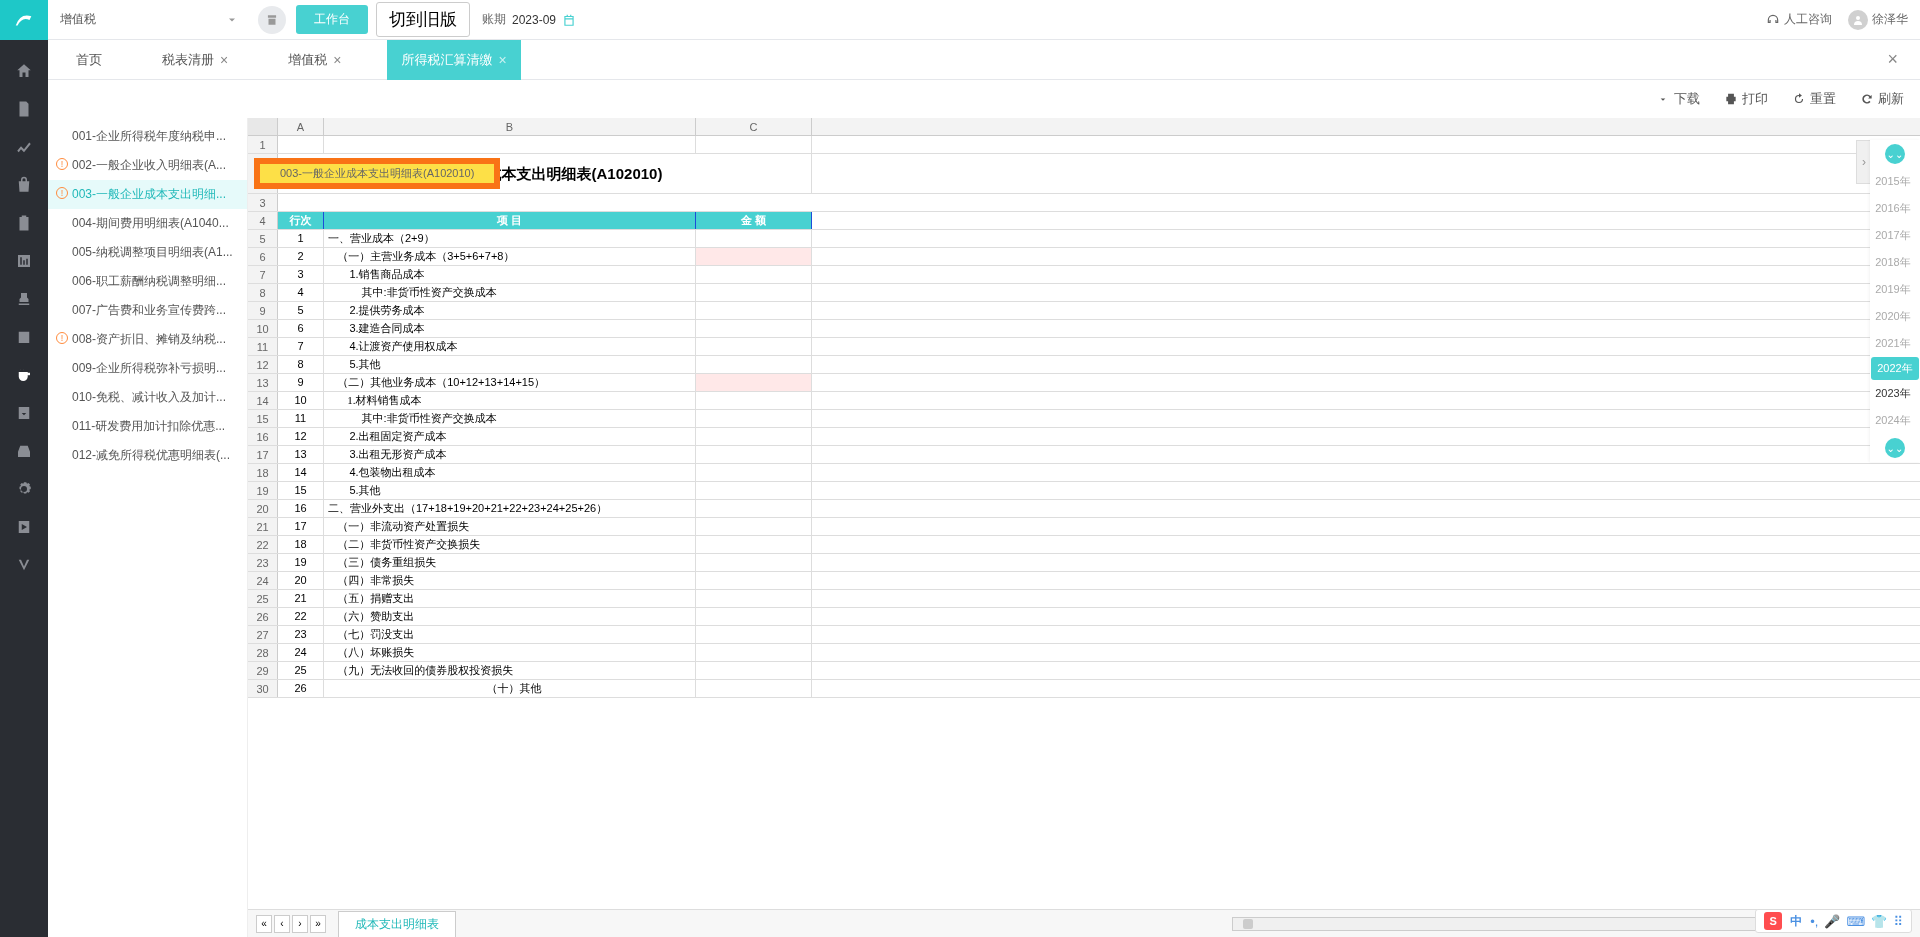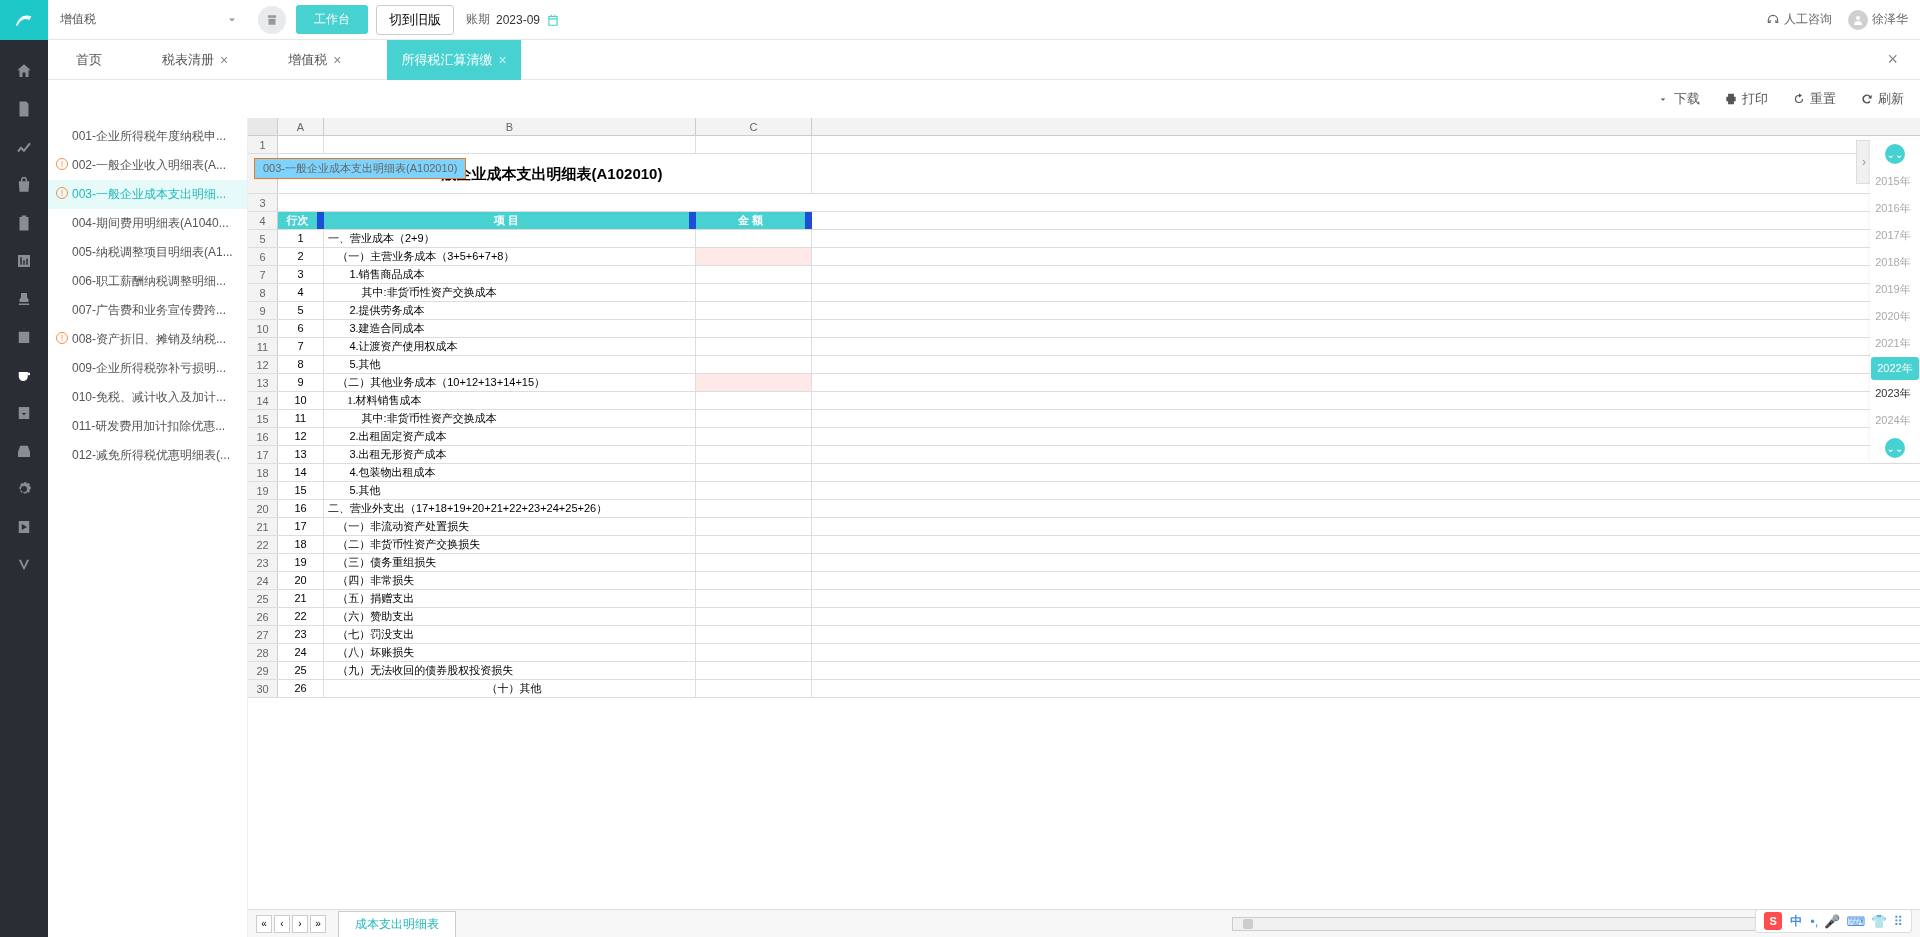--- a/index.html
+++ b/index.html
@@ -16,21 +16,21 @@
     
     
     .main { flex: 1; display: flex; flex-direction: column; background: #fff; }
     
     
     .header { height: 40px; background: #fff; display: flex; align-items: center; padding: 0 12px; border-bottom: 1px solid #e5e7eb; }
     .dropdown-title { display: flex; align-items: center; gap: 130px; color: #555; cursor: pointer; margin-right: 20px; }
     .chevron-down { width: 12px; height: 12px; fill: #999; }
     .icon-btn { width: 28px; height: 28px; border-radius: 50%; background: #e8eaed; display: flex; align-items: center; justify-content: center; margin-right: 10px; cursor: pointer; }
     .btn-primary { background: #48d1d1; color: #fff; border: none; padding: 6px 18px; border-radius: 3px; cursor: pointer; font-size: 12px; margin-right: 8px; }
-    .btn-outline { background: #fff; border: 1px solid #ccc; padding: 5px 12px; border-radius: 3px; cursor: pointer; font-size: 13px; margin-right: 12px; }
+    .btn-outline { background: #fff; border: 1px solid #ccc; padding: 5px 12px; border-radius: 3px; cursor: pointer; font-size: 17px; margin-right: 12px; }
     .period-label { color: #666; margin-right: 6px; }
     .period-val { color: #333; margin-right: 6px; }
     .cal-icon { width: 14px; height: 14px; fill: #48d1d1; }
     .spacer { flex: 1; }
     .header-right { display: flex; align-items: center; gap: 16px; color: #666; }
     .header-icon-btn { display: flex; align-items: center; gap: 4px; cursor: pointer; }
     .avatar { width: 20px; height: 20px; border-radius: 50%; background: #d0d0d0; display: flex; align-items: center; justify-content: center; }
     
     
     .tabs-row { height: 40px; background: #fff; display: flex; align-items: center; padding: 0 14px; border-bottom: 1px solid #e5e7eb; }
@@ -71,25 +71,25 @@
     .cell { border-right: 1px solid #ddd; padding: 0 4px; font-size: 11px; line-height: 17px; overflow: hidden; white-space: nowrap; }
     .cell-A { width: 46px; text-align: center; }
     .cell-B { width: 372px; }
     .cell-C { width: 116px; }
     
     .title-row { height: 40px !important; }
     .title-row .cell-merged { width: 534px; text-align: center; font-size: 15px; font-weight: bold; line-height: 40px; border-right: 1px solid #ddd; }
     
     .unit-row .cell-merged { width: 534px; text-align: right; padding-right: 8px; border-right: 1px solid #ddd; }
     
-    .header-cells .cell { background: #48d1d1; color: #fff; font-weight: bold; text-align: center; border-right: 7px solid #1d4ed8; }
+    .header-cells .cell { background: #48d1d1; color: #fff; font-weight: bold; text-align: center; border-right: 1px solid #1d4ed8; }
     
     .pink-cell { background: #ffe8e8; }
     
-    .breadcrumb-tip { position: absolute; top: 40px; left: 6px; background: #7dd3fc; border: 1px solid #f97316; padding: 2px 8px; font-size: 11px; color: #666; z-index: 5; }
+    .breadcrumb-tip { position: absolute; top: 40px; left: 6px; background: #fde047; border: 6px solid #f97316; padding: 2px 20px; font-size: 11px; color: #666; z-index: 5; }
     
     
     .sheet-tabs { height: 28px; background: #f7f7f7; border-top: 1px solid #ddd; display: flex; align-items: center; padding: 0 8px; }
     .sheet-nav { display: flex; gap: 2px; margin-right: 12px; }
     .sheet-nav-btn { width: 16px; height: 18px; border: 1px solid #ccc; background: #fff; cursor: pointer; font-size: 10px; display: flex; align-items: center; justify-content: center; }
     .sheet-tab { padding: 4px 16px; background: #fff; border: 1px solid #ccc; border-bottom: 0; color: #20b8b8; font-size: 12px; cursor: pointer; }
     .hscroll-stub { margin-left: auto; width: 680px; height: 14px; border: 1px solid #ccc; background: #f0f0f0; position: relative;}
     .hscroll-thumb { position: absolute; left: 10px; top: 1px; width: 10px; height: 10px; background: #ccc; border-radius: 2px;}
     
     

